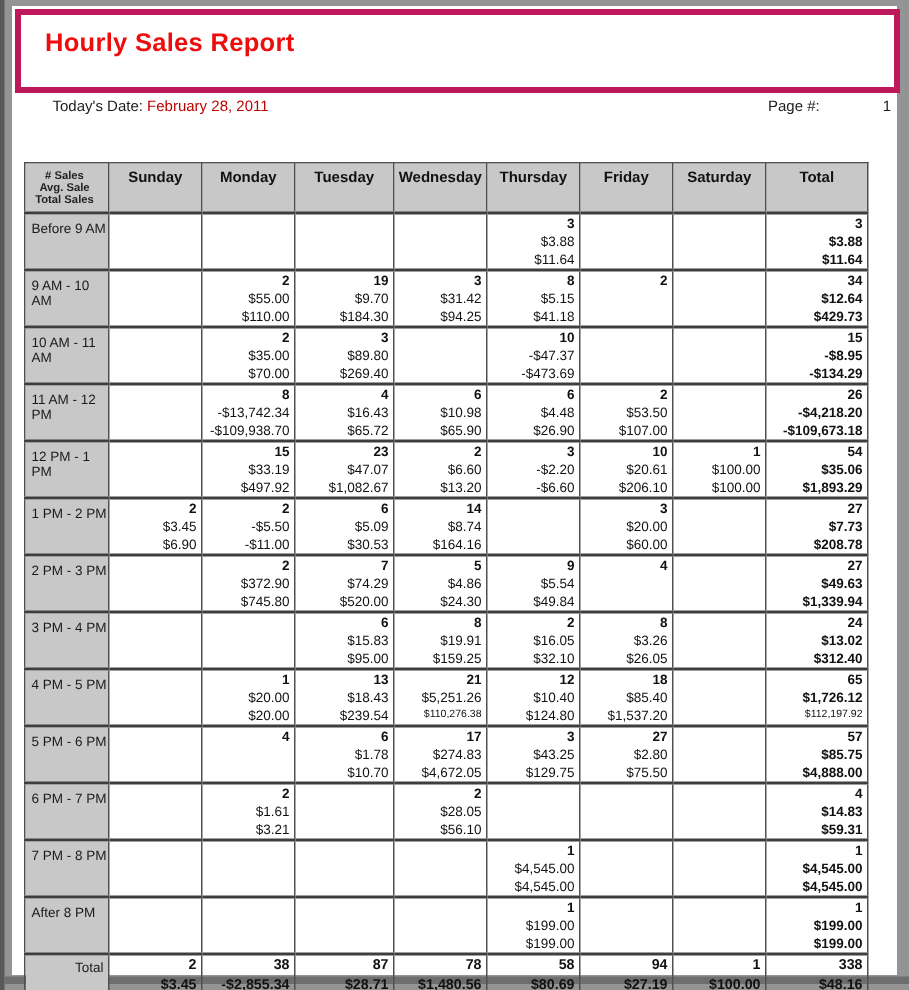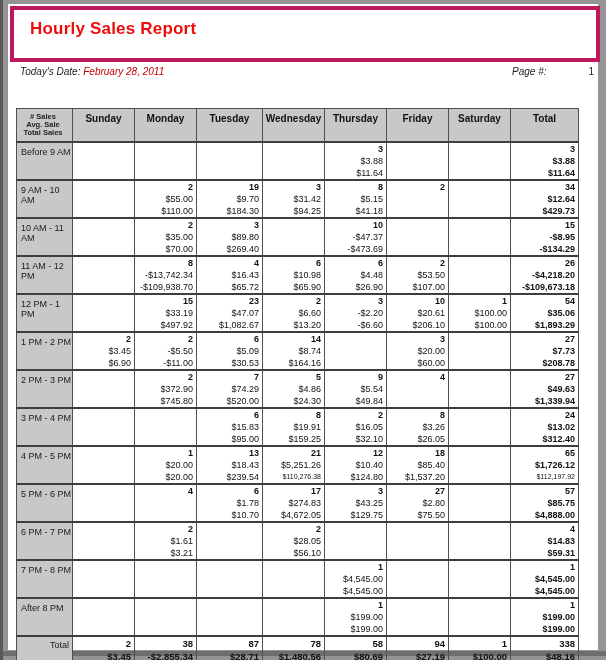--- a/index.html
+++ b/index.html
@@ -3,23 +3,23 @@
 <meta charset="utf-8">
 <style>
   html,body{margin:0;padding:0;}
   body{font-family:"Liberation Sans", sans-serif;}
   #frame{position:relative;width:606px;height:660px;background:#949494;overflow:hidden;}
   #edge-left{position:absolute;left:0;top:0;width:3px;height:660px;background:#585858;}
   #edge-bottom{position:absolute;left:3px;top:651px;width:603px;height:5px;background:#6e6e6e;}
   #page{position:absolute;left:8px;top:4px;width:590px;height:646px;background:#ffffff;}
   #title-box{position:absolute;left:2px;top:2px;width:582px;height:48px;border:4px solid #be185d;}
   #report-title{position:absolute;left:16px;top:9px;font-size:17px;font-weight:bold;color:var(--title-red,#e00);letter-spacing:.2px;}
-  #date-line{position:absolute;left:12px;top:62px;font-size:10px;color:#1c1c1c;font-style:italic;}
+  #date-line{position:absolute;left:27px;top:62px;font-size:10px;color:#1c1c1c;}
   #date-value{color:var(--date-red,#c00000);}
-  #page-num-label{position:absolute;left:504px;top:62px;font-size:10px;color:#1c1c1c;font-style:italic;}
+  #page-num-label{position:absolute;left:504px;top:62px;font-size:10px;color:#1c1c1c;}
   #page-num-value{position:absolute;left:550px;top:62px;width:36px;font-size:10px;color:#1c1c1c;text-align:right;}
 
   table{position:absolute;left:8px;top:104px;width:562px;border-collapse:collapse;table-layout:fixed;}
   td{border:1px solid #505050;vertical-align:top;overflow:hidden;padding:0;}
   tr.body-row>td{border-top:2px solid #3e3e3e;}
   tr.hdr-row>td{height:28px;background:var(--hdr-gray,#c8c8c8);font-weight:bold;font-size:10px;text-align:center;padding-top:4px;color:#111;}
   td.corner{background:#ffffff;font-weight:normal;text-align:right;padding:2px 3px 0 0;}
   .cline{font-size:7.5px;line-height:8px;color:#222;}
   td.lab{background:var(--hdr-gray,#c8c8c8);font-size:9px;color:#1a1a1a;padding:4px 0 0 4px;}
   td.flab{text-align:right;padding:3px 3px 0 0;}

